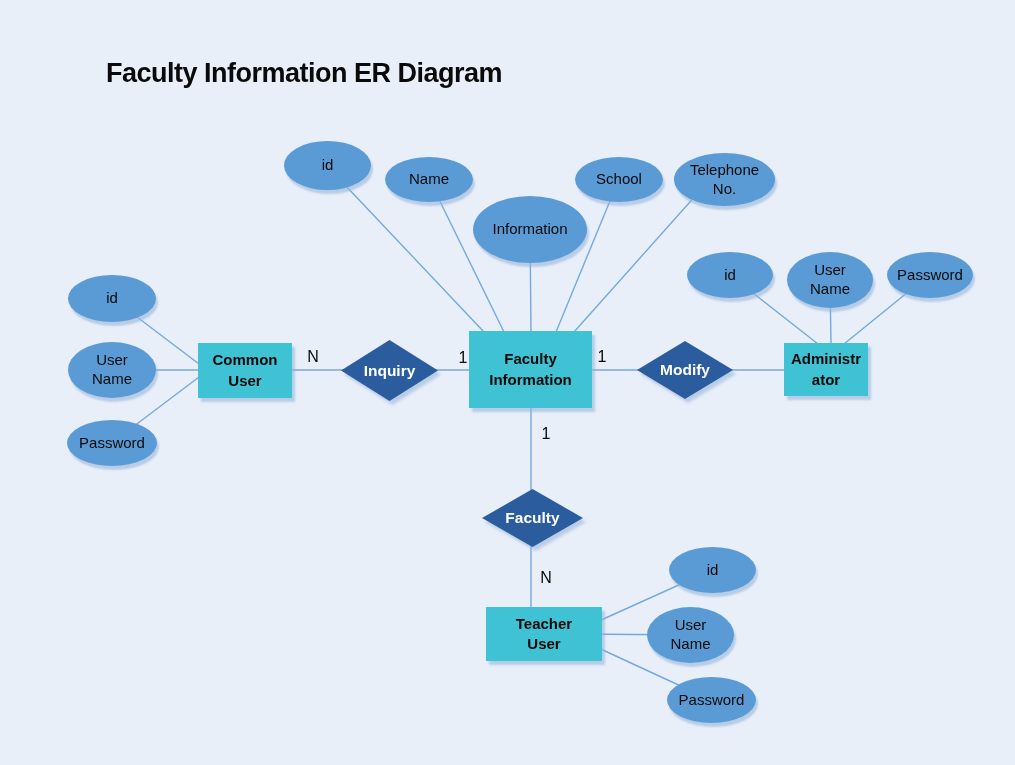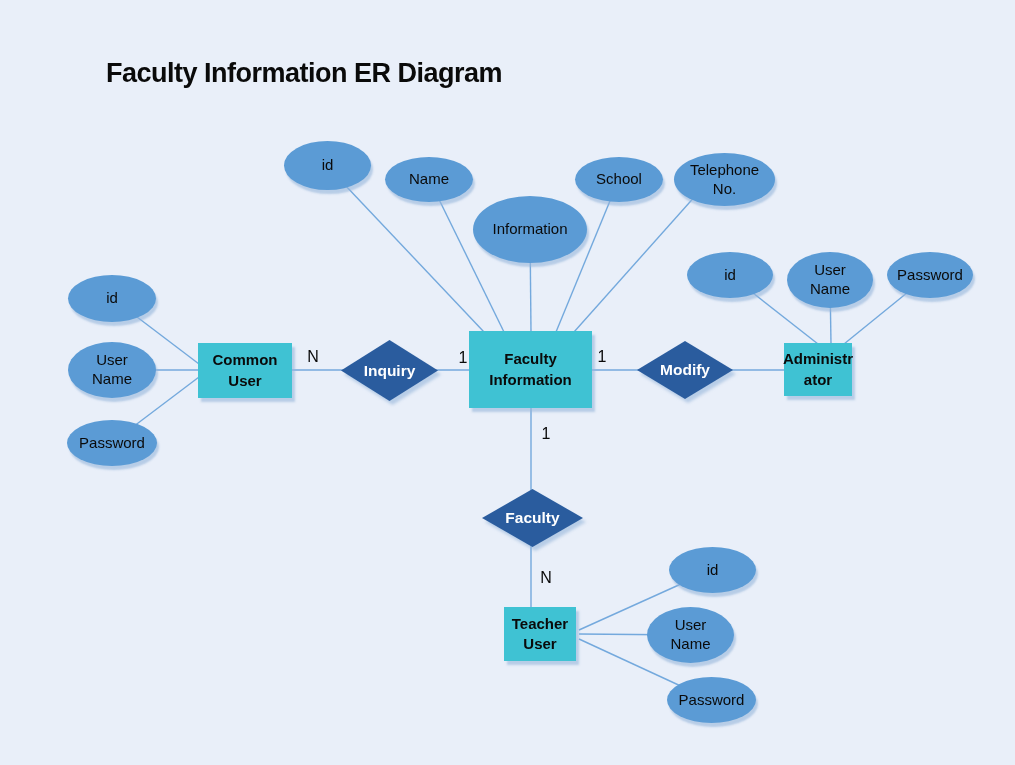--- a/index.html
+++ b/index.html
@@ -95,25 +95,25 @@
 </svg>
 
 <div class="entity" style="left:198px;top:343px;width:94px;height:55px">
   <span>Common</span>
   <span>User</span>
 </div>
 <div class="entity" style="left:469px;top:331px;width:123px;height:77px">
   <span>Faculty</span>
   <span>Information</span>
 </div>
-<div class="entity" style="left:784px;top:343px;width:68px;height:53px">
+<div class="entity" style="left:784px;top:343px;width:84px;height:53px">
   <span>Administr</span>
   <span>ator</span>
 </div>
-<div class="entity" style="left:504px;top:607px;width:72px;height:54px">
+<div class="entity" style="left:486px;top:607px;width:116px;height:54px">
   <span>Teacher</span>
   <span>User</span>
 </div>
 
 <div class="diamond-wrap" style="left:341px;top:340px;width:97px;height:61px">
   <div class="diamond-shape"></div>
   <span class="diamond-label">Inquiry</span>
 </div>
 <div class="diamond-wrap" style="left:637px;top:341px;width:96px;height:58px">
   <div class="diamond-shape"></div>

